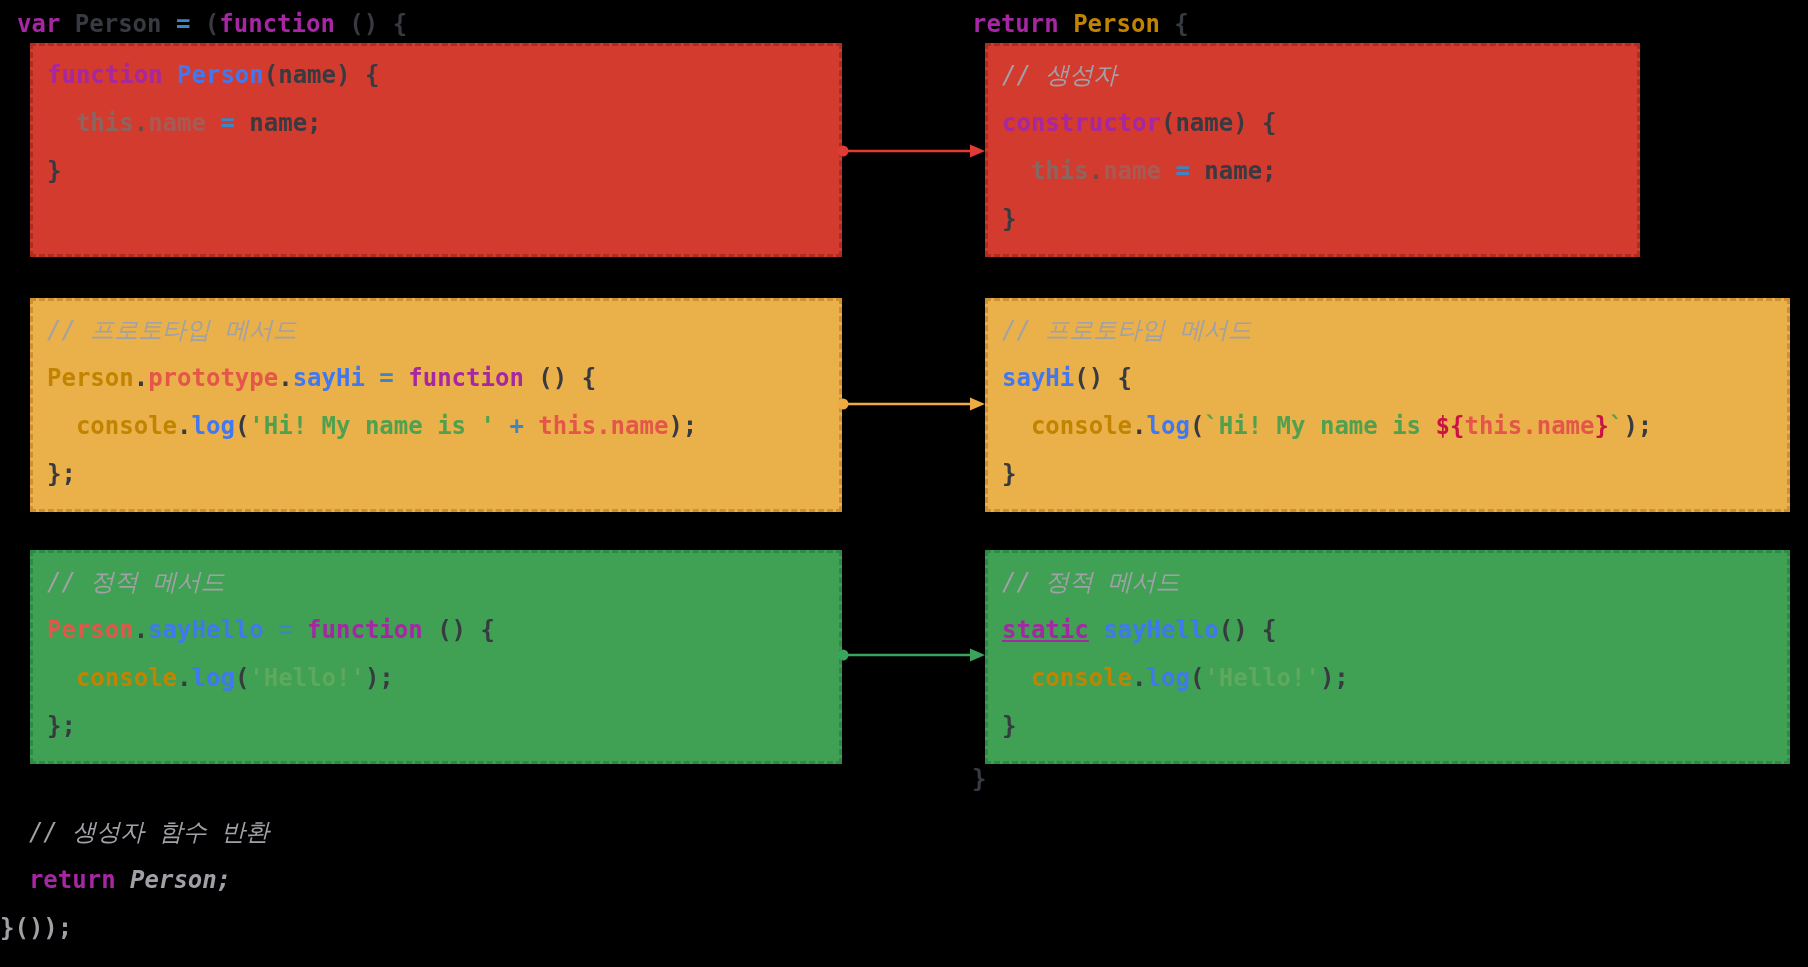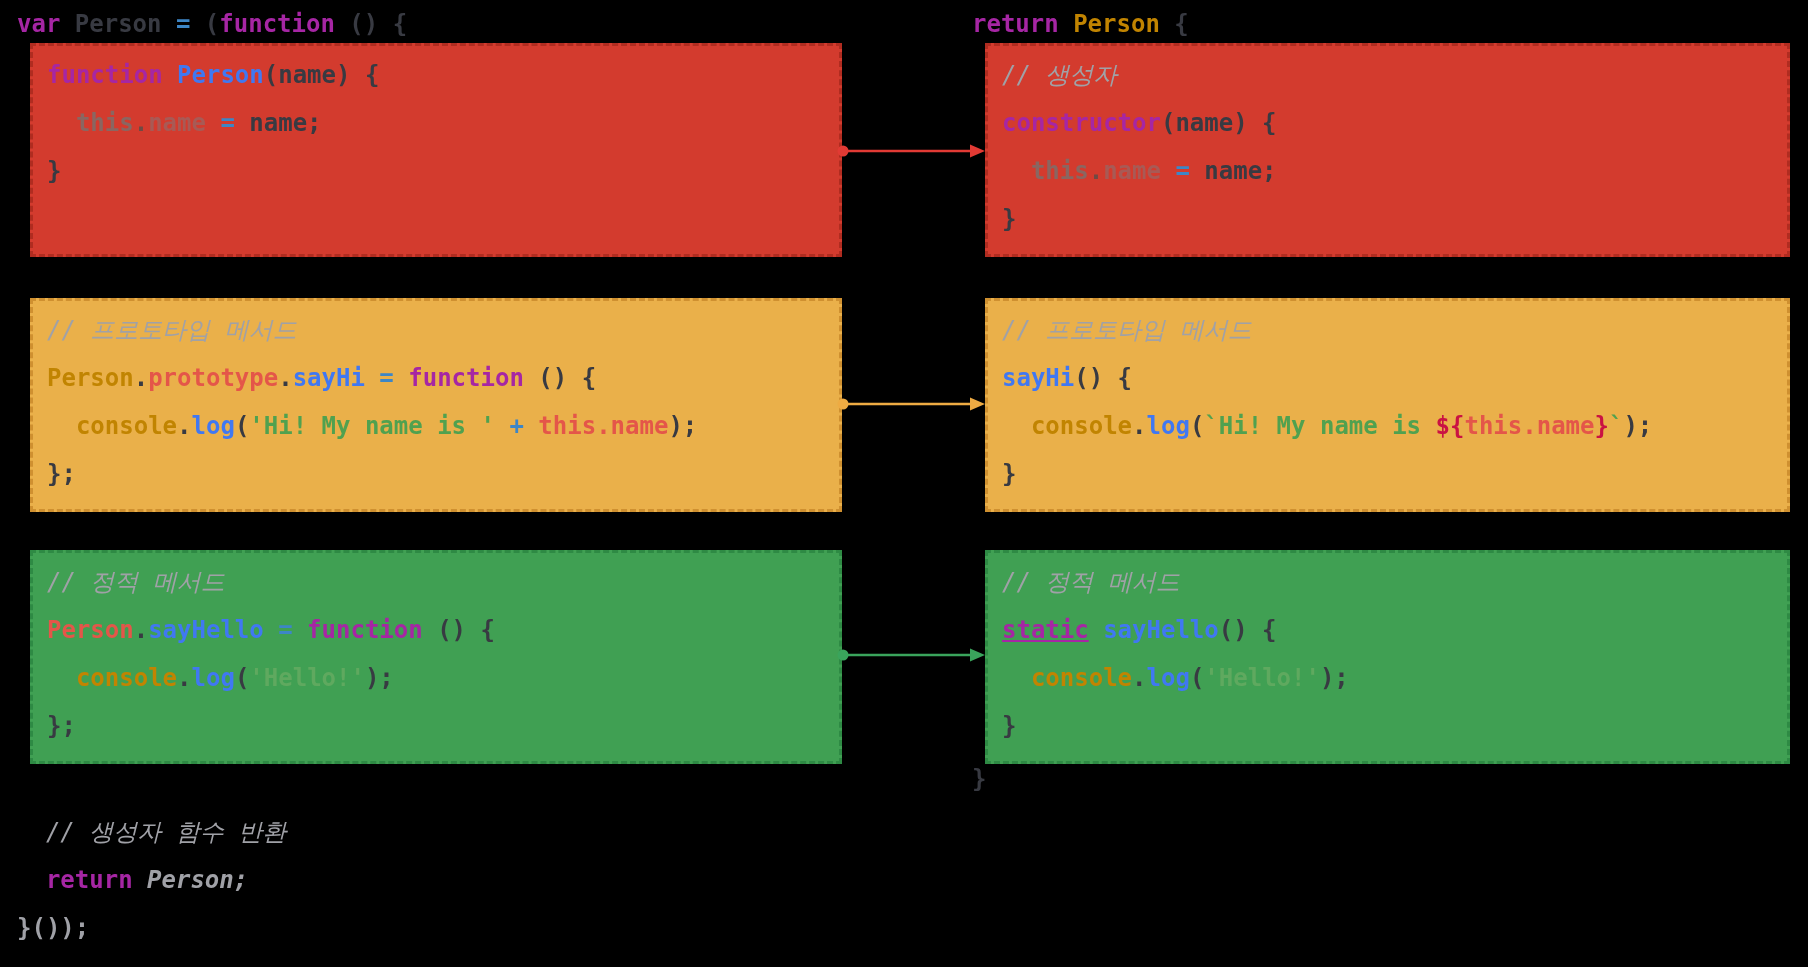--- a/index.html
+++ b/index.html
@@ -48,29 +48,29 @@
       <div class="code-line"><span style="color: rgb(56, 58, 66);">};</span></div>
     </div>
 
   <div class="codebox" style="left: 30px; top: 550px; width: 812px; background: rgb(64, 160, 83); border-color: rgb(46, 138, 68);">
       <div class="code-line"><span class="it" style="color: rgb(160, 161, 167);">// 정적 메서드</span></div>
       <div class="code-line"><span style="color: rgb(228, 86, 73);">Person</span><span style="color: rgb(56, 58, 66);">.</span><span style="color: rgb(64, 120, 242);">sayHello</span><span style="color: rgb(56, 58, 66);"> </span><span style="color: rgb(61, 134, 198);">=</span><span style="color: rgb(56, 58, 66);"> </span><span style="color: rgb(166, 38, 164);">function</span><span style="color: rgb(56, 58, 66);"> () {</span></div>
       <div class="code-line"><span style="color: rgb(56, 58, 66);">  </span><span style="color: rgb(193, 132, 1);">console</span><span style="color: rgb(56, 58, 66);">.</span><span style="color: rgb(64, 120, 242);">log</span><span style="color: rgb(56, 58, 66);">(</span><span style="color: rgb(95, 169, 95);">'Hello!'</span><span style="color: rgb(56, 58, 66);">);</span></div>
       <div class="code-line"><span style="color: rgb(56, 58, 66);">};</span></div>
     </div>
 
-  <div class="abs" style="left:17px; top:808px;">
+  <div class="abs" style="left:0; top:808px;">
       <div class="code-line"><span style="color: rgb(56, 58, 66);">  </span><span class="it" style="color: rgb(160, 161, 167);">// 생성자 함수 반환</span></div>
       <div class="code-line"><span style="color: rgb(56, 58, 66);">  </span><span style="color: rgb(166, 38, 164);">return</span><span style="color: rgb(56, 58, 66);"> </span><span style="color: rgb(160, 161, 167); font-style: italic;">Person;</span></div>
       <div class="code-line"><span style="color: rgb(160, 161, 167);">}());</span></div>
     </div>
 
   <div class="code-line abs" style="left:972px; top:0;"><span style="color: rgb(166, 38, 164);">return</span><span style="color: rgb(56, 58, 66);"> </span><span style="color: rgb(193, 132, 1);">Person</span><span style="color: rgb(56, 58, 66);"> {</span></div>
 
-  <div class="codebox" style="left: 985px; top: 43px; width: 805px; background: rgb(211, 59, 46); border-color: rgb(176, 44, 32);">
+  <div class="codebox" style="left: 985px; top: 43px; width: 655px; background: rgb(211, 59, 46); border-color: rgb(176, 44, 32);">
       <div class="code-line"><span class="it" style="color: rgb(160, 161, 167);">// 생성자</span></div>
       <div class="code-line"><span style="color: rgb(166, 38, 164);">constructor</span><span style="color: rgb(56, 58, 66);">(name) {</span></div>
       <div class="code-line"><span style="color: rgb(56, 58, 66);">  </span><span style="color: rgb(138, 102, 97);">this</span><span style="color: rgb(111, 74, 68);">.</span><span style="color: rgb(168, 90, 85);">name</span><span style="color: rgb(56, 58, 66);"> </span><span style="color: rgb(61, 134, 198);">=</span><span style="color: rgb(56, 58, 66);"> </span><span style="color: rgb(56, 58, 66);">name;</span></div>
       <div class="code-line"><span style="color: rgb(56, 58, 66);">}</span></div>
     </div>
 
   <div class="codebox" style="left: 985px; top: 298px; width: 805px; background: rgb(234, 176, 74); border-color: rgb(207, 144, 48);">
       <div class="code-line"><span class="it" style="color: rgb(160, 161, 167);">// 프로토타입 메서드</span></div>
       <div class="code-line"><span style="color: rgb(64, 120, 242);">sayHi</span><span style="color: rgb(56, 58, 66);">() {</span></div>
       <div class="code-line"><span style="color: rgb(56, 58, 66);">  </span><span style="color: rgb(193, 132, 1);">console</span><span style="color: rgb(56, 58, 66);">.</span><span style="color: rgb(64, 120, 242);">log</span><span style="color: rgb(56, 58, 66);">(</span><span style="color: rgb(80, 161, 79);">`</span><span style="color: rgb(80, 161, 79);">Hi! My name is </span><span style="color: rgb(202, 18, 67);">${</span><span style="color: rgb(228, 86, 73);">this.name</span><span style="color: rgb(202, 18, 67);">}</span><span style="color: rgb(80, 161, 79);">`</span><span style="color: rgb(56, 58, 66);">);</span></div>

